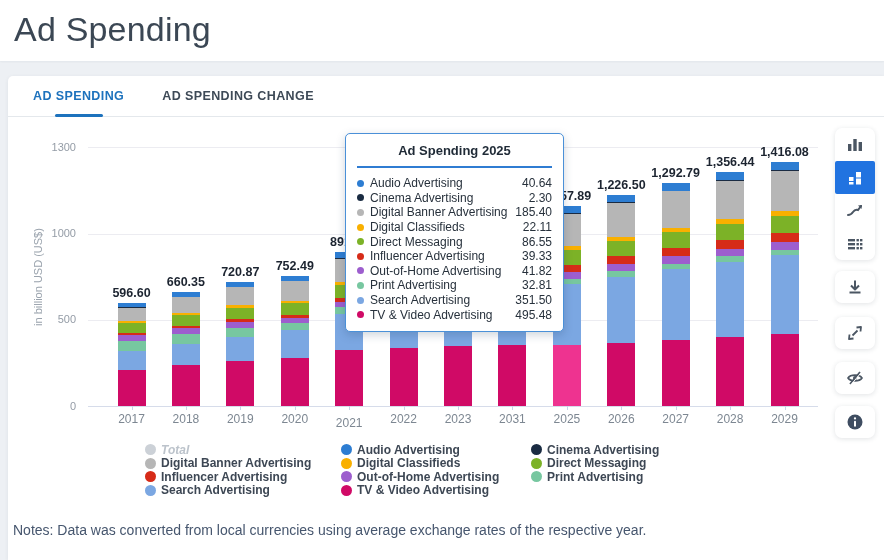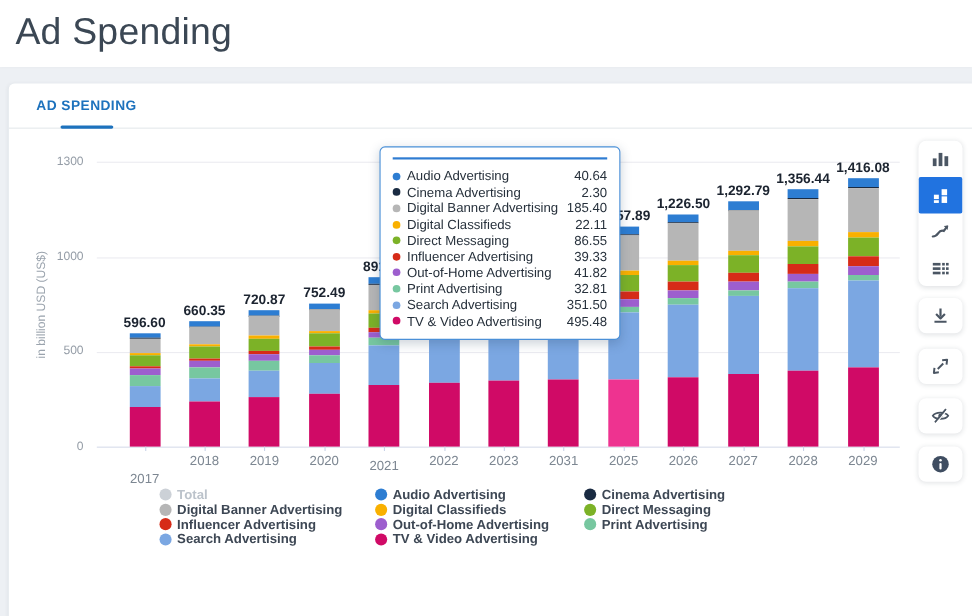--- a/index.html
+++ b/index.html
@@ -76,20 +76,23 @@
   <div class="header">
     <div class="page-title">Ad Spending</div>
   </div>
 
   <div class="card"></div>
 
   <div class="tabs">
     <div class="tab active">
       <span>AD SPENDING</span>
       <span class="tab-underline"></span>
+    </div>
+    <div class="tab">
+      <span>AD SPENDING CHANGE</span>
     </div>
   </div>
 
   <div id="chart-layer">
       <div class="gridline zero" style="left: 88px; top: 406px; width: 730px;"></div>
       <div class="ytick" style="left: 40px; top: 399.5px;">0</div>
       <div class="gridline" style="left: 88px; top: 319.8px; width: 730px;"></div>
       <div class="ytick" style="left: 40px; top: 313.3px;">500</div>
       <div class="gridline" style="left: 88px; top: 233.6px; width: 730px;"></div>
       <div class="ytick" style="left: 40px; top: 227.1px;">1000</div>
@@ -102,21 +105,21 @@
         <div class="bar-seg" style="flex-grow: 78; background: rgb(182, 182, 182);"></div>
         <div class="bar-seg" style="flex-grow: 12; background: rgb(249, 176, 0);"></div>
         <div class="bar-seg" style="flex-grow: 58; background: rgb(124, 178, 39);"></div>
         <div class="bar-seg" style="flex-grow: 8; background: rgb(214, 43, 24);"></div>
         <div class="bar-seg" style="flex-grow: 36; background: rgb(157, 94, 206);"></div>
         <div class="bar-seg" style="flex-grow: 58; background: rgb(119, 199, 160);"></div>
         <div class="bar-seg" style="flex-grow: 110; background: rgb(123, 167, 226);"></div>
         <div class="bar-seg" style="flex-grow: 208.6; background: rgb(208, 10, 102);"></div>
       </div>
       <div class="total-label" style="left: 86.5px; top: 286.1px;">596.60</div>
-      <div class="year-label" style="left: 104.5px; top: 412px; margin-top: 16px;">2017</div>
+      <div class="year-label" style="left: 104.5px; top: 412px;">2017</div>
       <div class="xtick-mark" style="left: 131.5px; top: 406px;"></div>
       <div class="bar" style="left: 171.9px; top: 292.2px; width: 28px; height: 113.8px;">
         <div class="bar-seg" style="flex-grow: 27.5; background: rgb(45, 125, 210);"></div>
         <div class="bar-seg" style="flex-grow: 3.2; background: rgb(26, 43, 66);"></div>
         <div class="bar-seg" style="flex-grow: 90; background: rgb(182, 182, 182);"></div>
         <div class="bar-seg" style="flex-grow: 13.5; background: rgb(249, 176, 0);"></div>
         <div class="bar-seg" style="flex-grow: 62; background: rgb(124, 178, 39);"></div>
         <div class="bar-seg" style="flex-grow: 11; background: rgb(214, 43, 24);"></div>
         <div class="bar-seg" style="flex-grow: 37.5; background: rgb(157, 94, 206);"></div>
         <div class="bar-seg" style="flex-grow: 54; background: rgb(119, 199, 160);"></div>
@@ -284,21 +287,21 @@
         <div class="bar-seg" style="flex-grow: 98.3; background: rgb(124, 178, 39);"></div>
         <div class="bar-seg" style="flex-grow: 52.4; background: rgb(214, 43, 24);"></div>
         <div class="bar-seg" style="flex-grow: 46.9; background: rgb(157, 94, 206);"></div>
         <div class="bar-seg" style="flex-grow: 29; background: rgb(119, 199, 160);"></div>
         <div class="bar-seg" style="flex-grow: 461; background: rgb(123, 167, 226);"></div>
         <div class="bar-seg" style="flex-grow: 415.68; background: rgb(208, 10, 102);"></div>
       </div>
       <div class="total-label" style="left: 739.5px; top: 144.9px;">1,416.08</div>
       <div class="year-label" style="left: 757.5px; top: 412px;">2029</div>
       <div class="xtick-mark" style="left: 784.5px; top: 406px;"></div>
-      <div class="legend-item muted" style="left: 145px; top: 443px;">
+      <div class="legend-item muted" style="left: 145px; top: 443px; font-style: italic;">
         <span class="legend-dot" style="background: rgb(204, 209, 215);"></span>
         <span class="legend-label">Total</span>
       </div>
       <div class="legend-item" style="left: 145px; top: 456.6px;">
         <span class="legend-dot" style="background: rgb(182, 182, 182);"></span>
         <span class="legend-label">Digital Banner Advertising</span>
       </div>
       <div class="legend-item" style="left: 145px; top: 470.2px;">
         <span class="legend-dot" style="background: rgb(214, 43, 24);"></span>
         <span class="legend-label">Influencer Advertising</span>
@@ -331,20 +334,21 @@
         <span class="legend-dot" style="background: rgb(124, 178, 39);"></span>
         <span class="legend-label">Direct Messaging</span>
       </div>
       <div class="legend-item" style="left: 531px; top: 470.2px;">
         <span class="legend-dot" style="background: rgb(119, 199, 160);"></span>
         <span class="legend-label">Print Advertising</span>
       </div>
     </div>
 
   <div class="tooltip">
+    <div class="tooltip-title">Ad Spending 2025</div>
     <div class="tooltip-divider"></div>
     <div id="tooltip-rows">
         <div class="tooltip-row">
           <span class="tooltip-dot" style="background: rgb(45, 125, 210);"></span>
           <span class="tooltip-label">Audio Advertising</span>
           <span class="tooltip-value">40.64</span>
         </div>
         <div class="tooltip-row">
           <span class="tooltip-dot" style="background: rgb(26, 43, 66);"></span>
           <span class="tooltip-label">Cinema Advertising</span>
@@ -466,13 +470,14 @@
   <div class="tool-card" style="top:406px;">
     <div class="tool-btn single">
       <svg width="18" height="18" viewBox="0 0 18 18">
         <circle cx="9" cy="9" r="7.5" fill="#3f4d61"></circle>
         <rect x="8" y="7.8" width="2" height="6" rx="1" fill="#ffffff"></rect>
         <circle cx="9" cy="5.4" r="1.15" fill="#ffffff"></circle>
       </svg>
     </div>
   </div>
 
+  <div class="notes">Notes: Data was converted from local currencies using average exchange rates of the respective year.</div>
 </div>
 
 </body></html>

